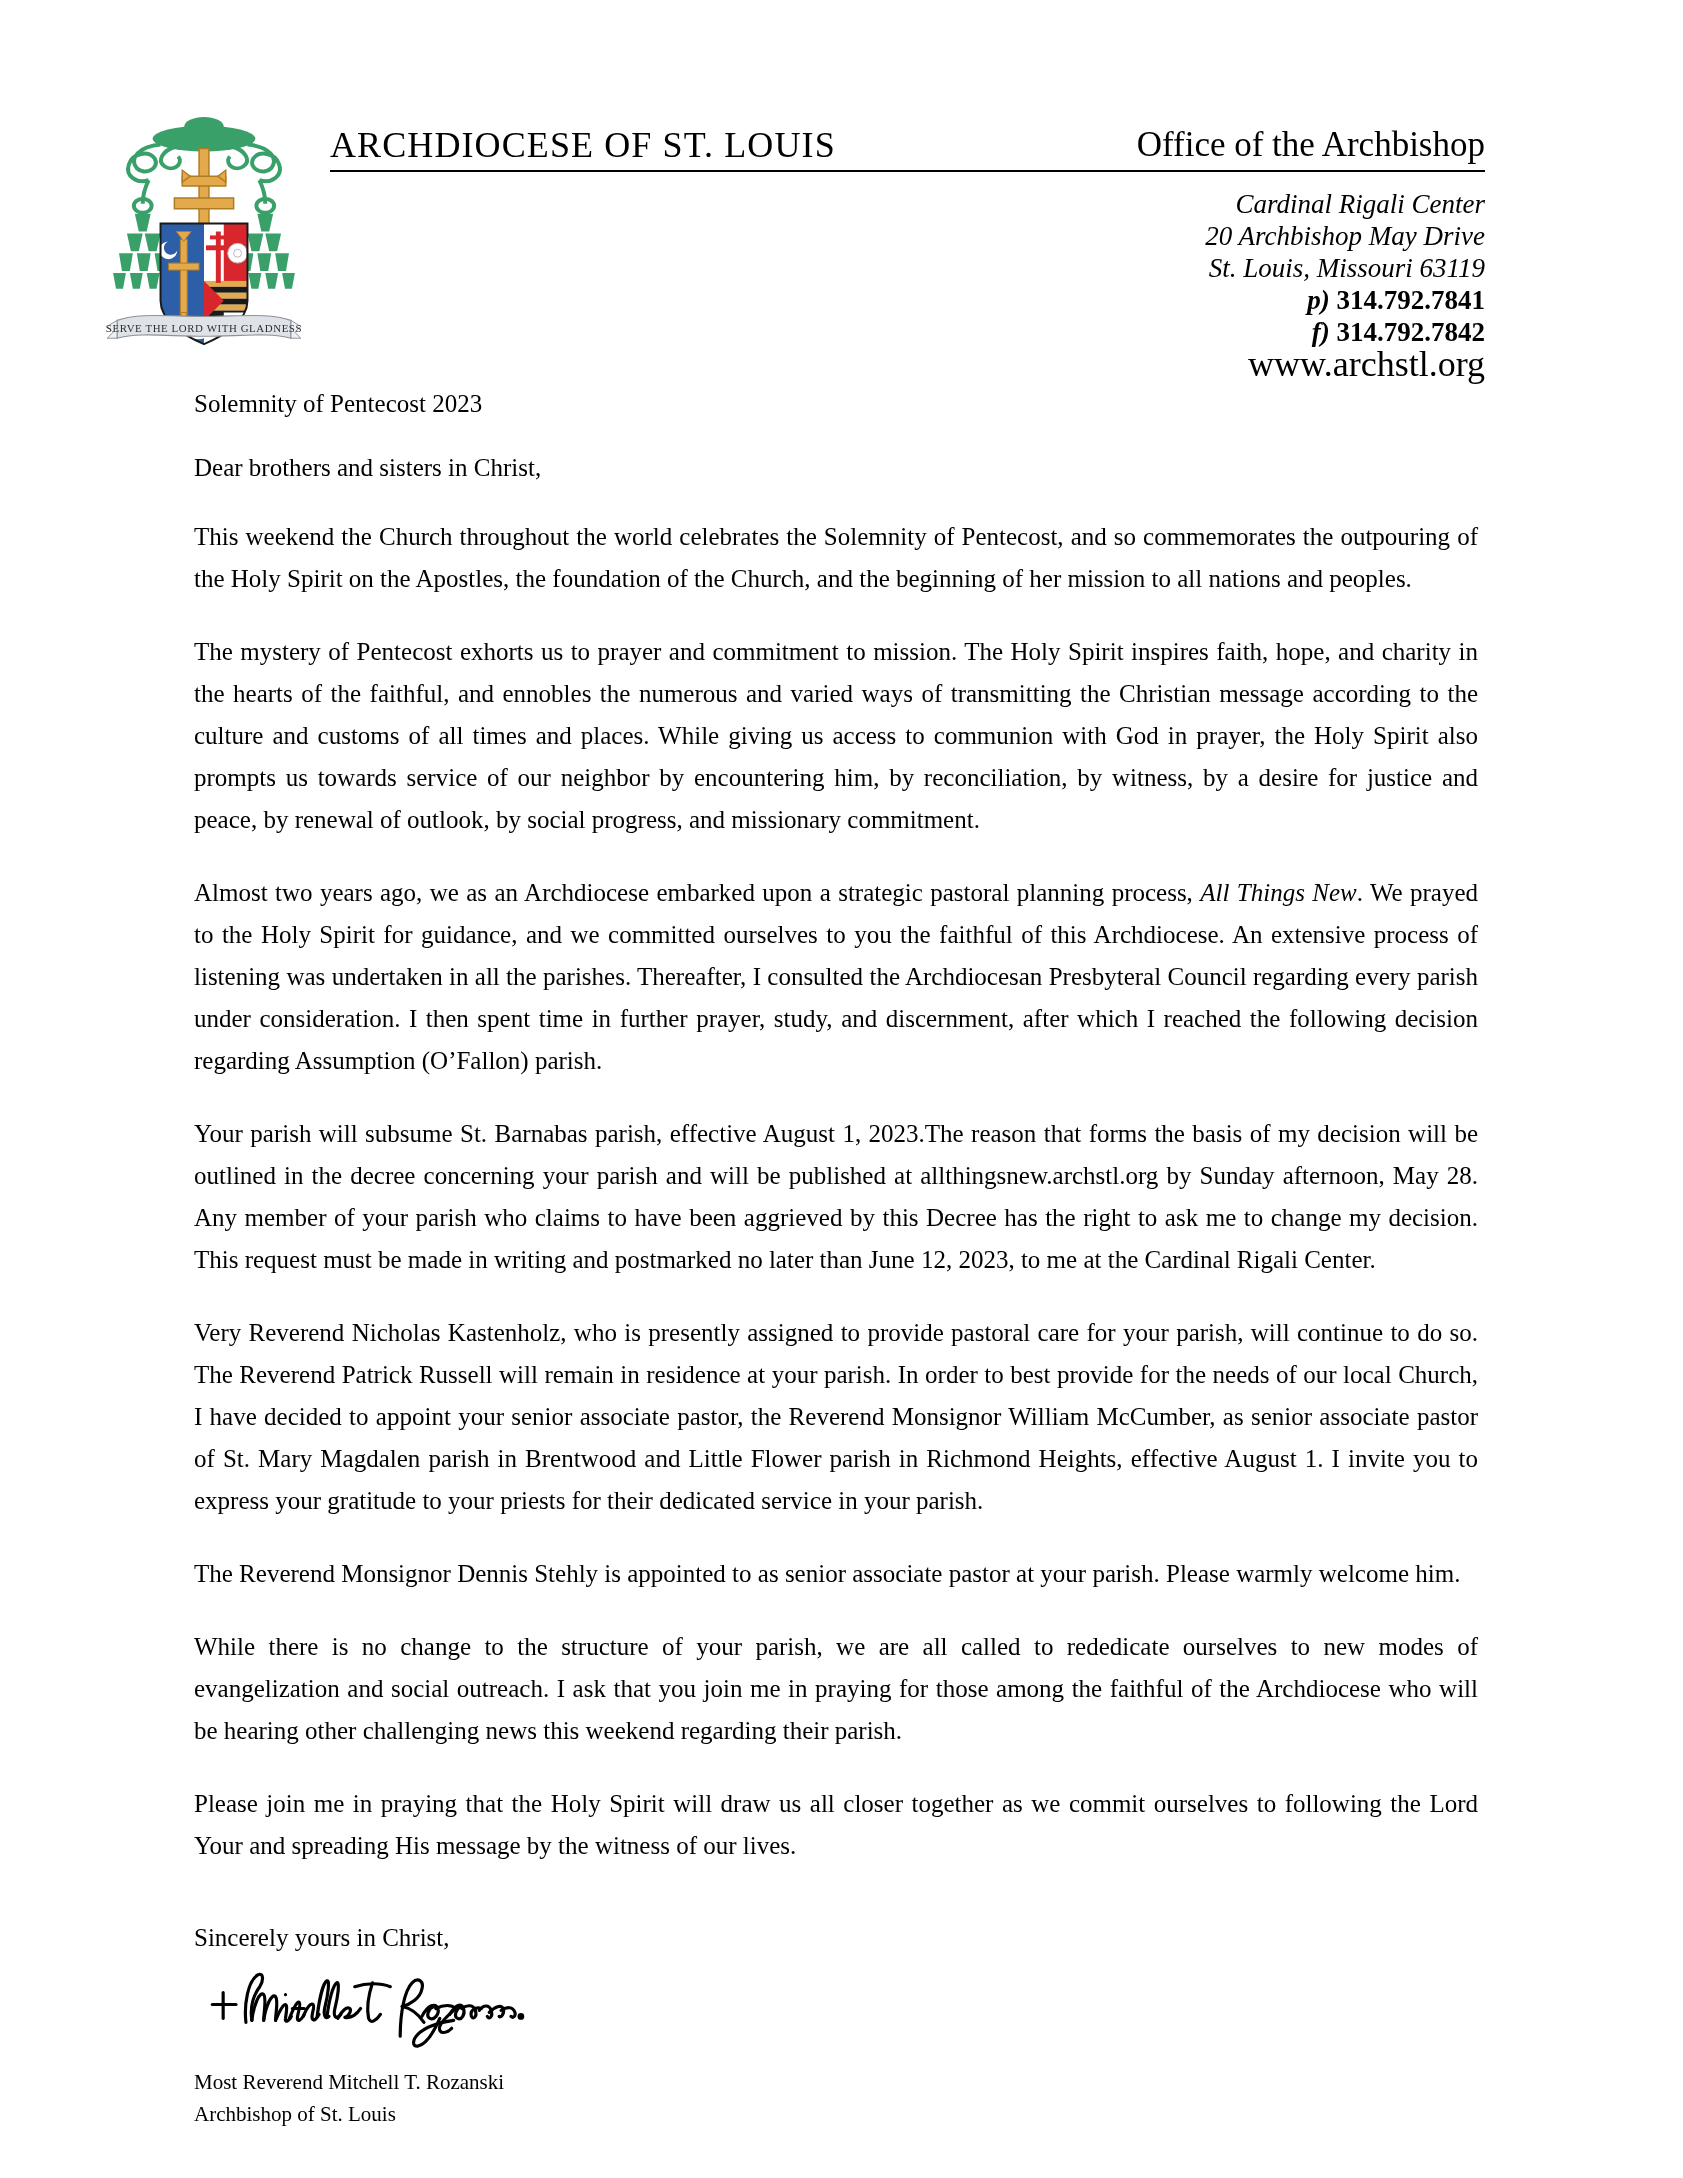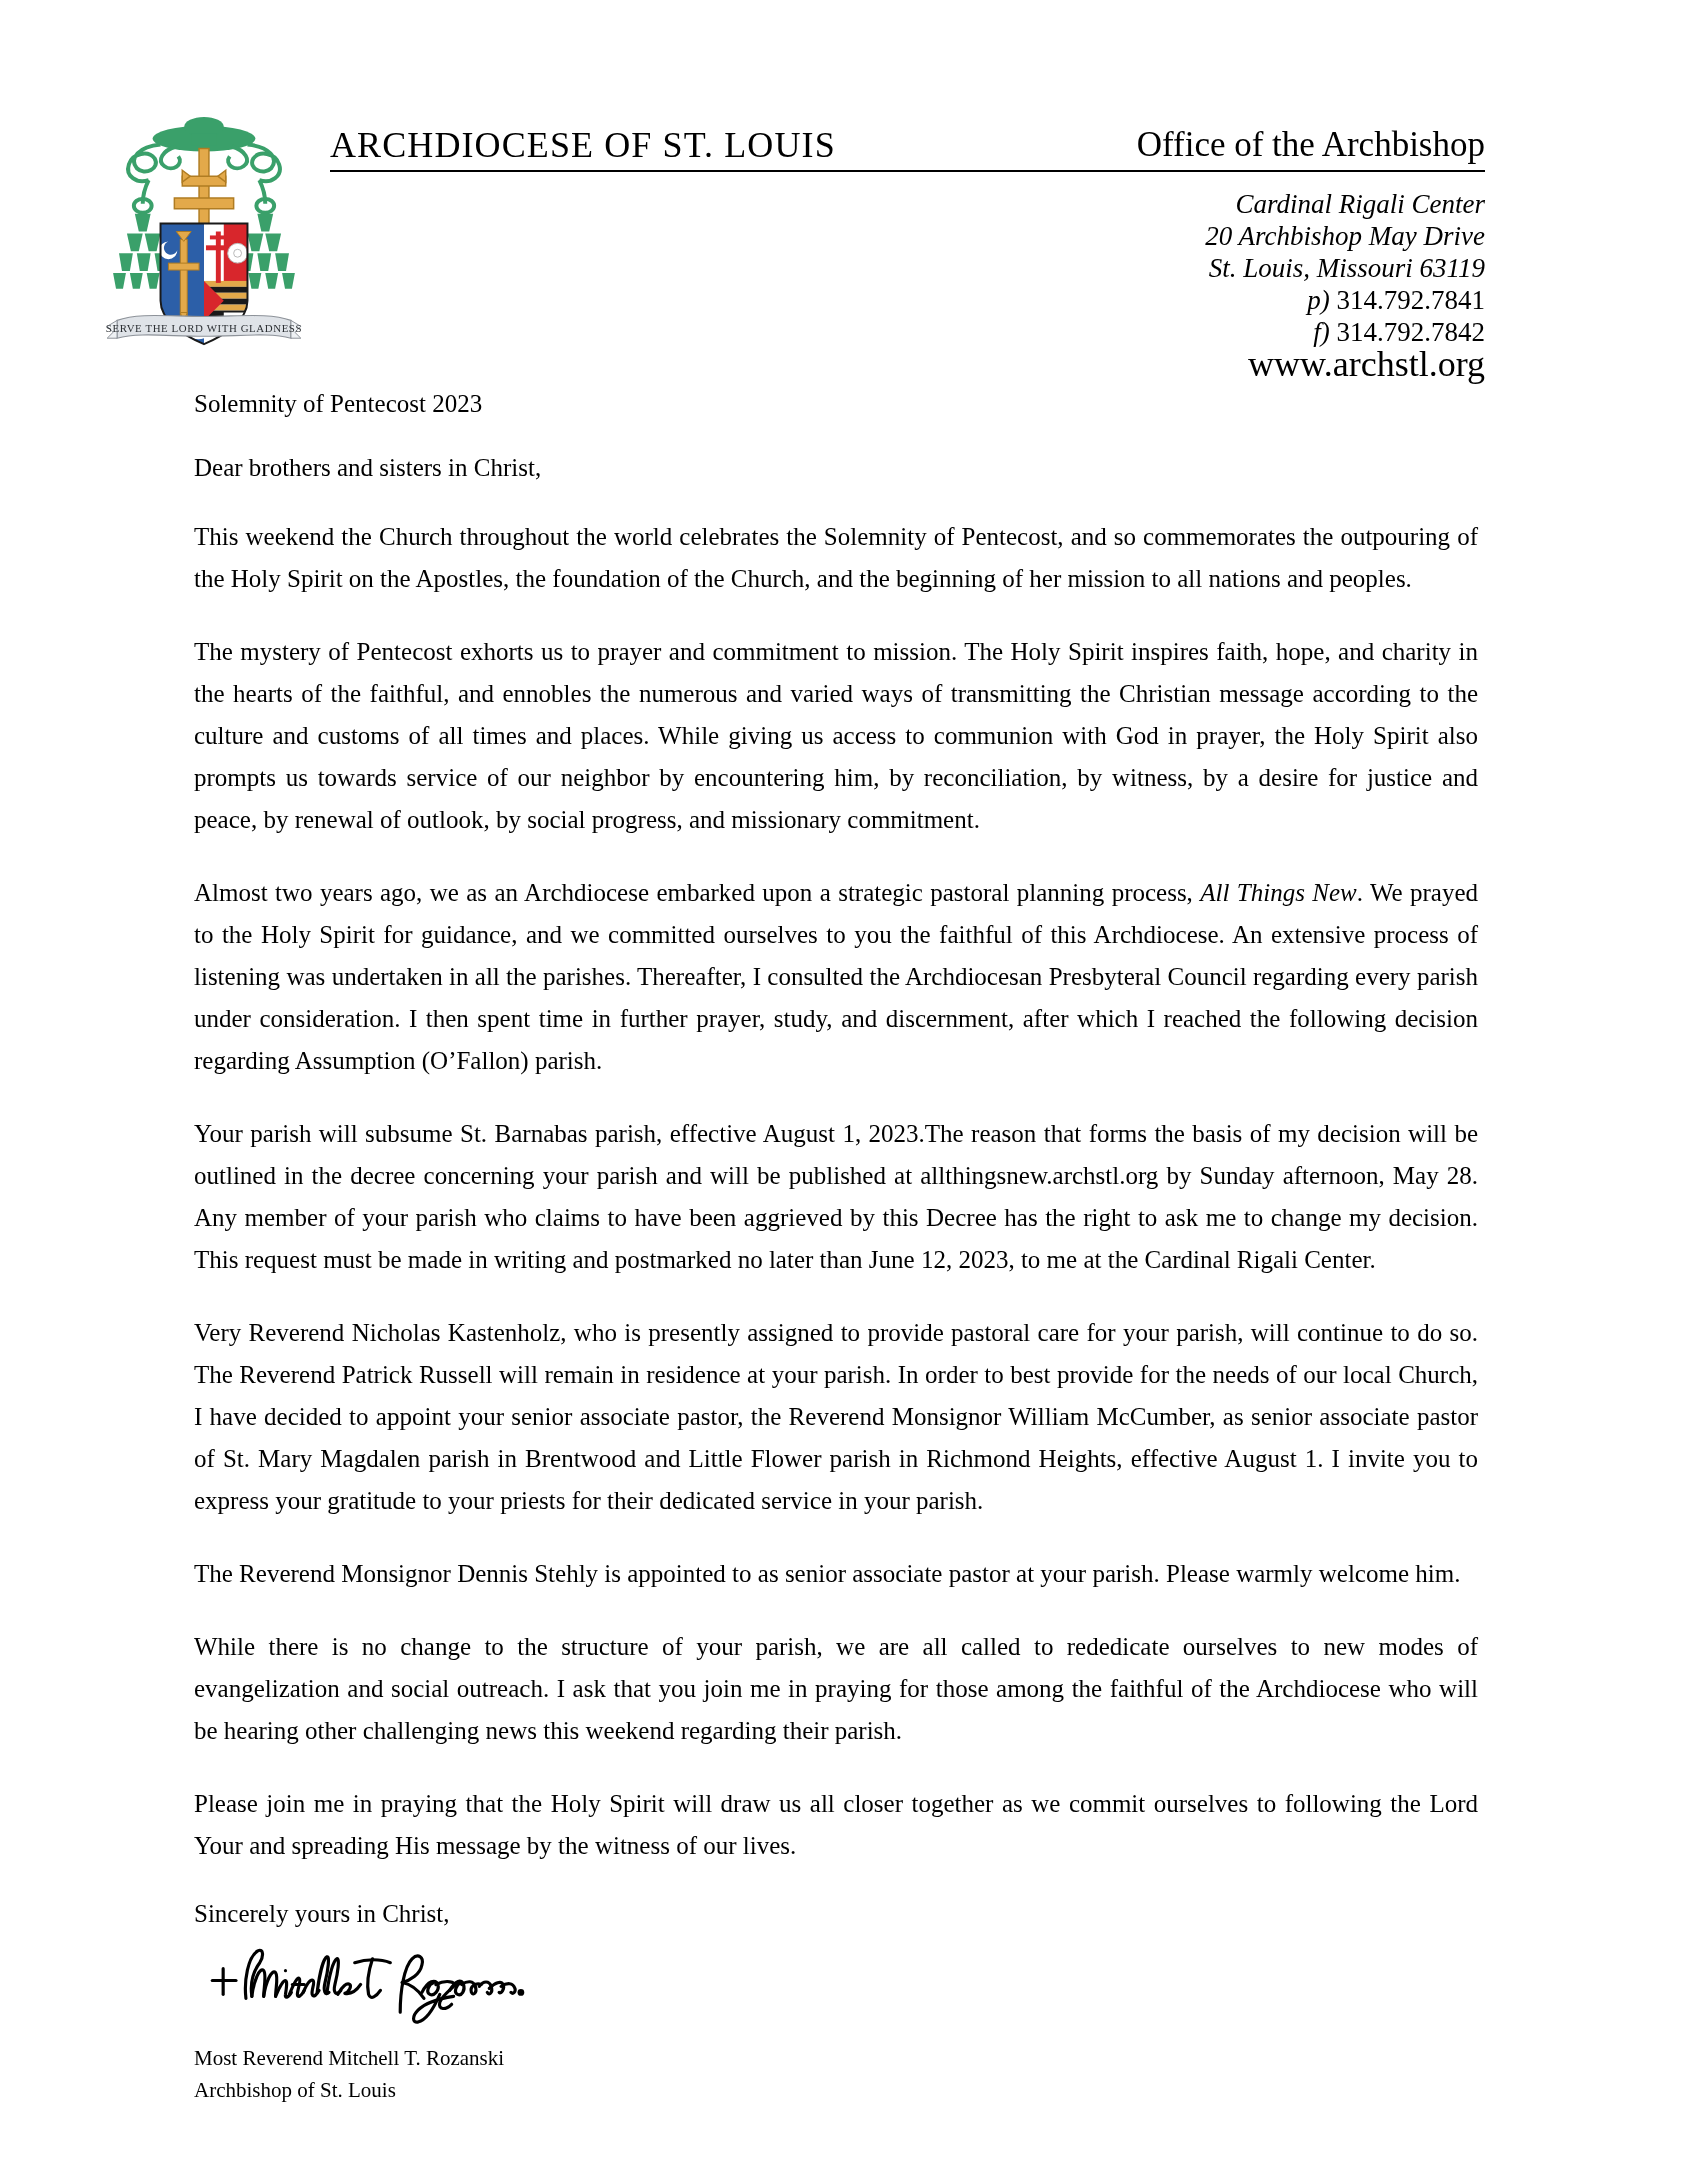--- a/index.html
+++ b/index.html
@@ -79,20 +79,21 @@
     font-size: 27px;
     line-height: 32px;
     white-space: nowrap;
   }
   .address .web {
     font-style: normal;
     font-size: 36px;
   }
   .address .ph {
     font-style: normal;
+    font-weight: bold;
   }
   .address .ph i { font-style: italic; }
 
   
   .body-block {
     position: absolute;
     left: 194px;
     top: 388px;
     width: 1284px;
   }
@@ -108,20 +109,21 @@
     text-align: justify;
     text-justify: inter-word;
   }
   .gap-sm { height: 31px; }
   .gap-md { height: 33px; }
   .spacer-date { height: 33px; }
 
   .closing {
     font-size: 25px;
     line-height: 31px;
+    margin-top: 24px;
   }
 
   
   .sig {
     margin-top: 8px;
     margin-left: 12px;
     width: 337px;
     height: 91px;
   }
   .sig svg { display: block; width: 337px; height: 91px; }

